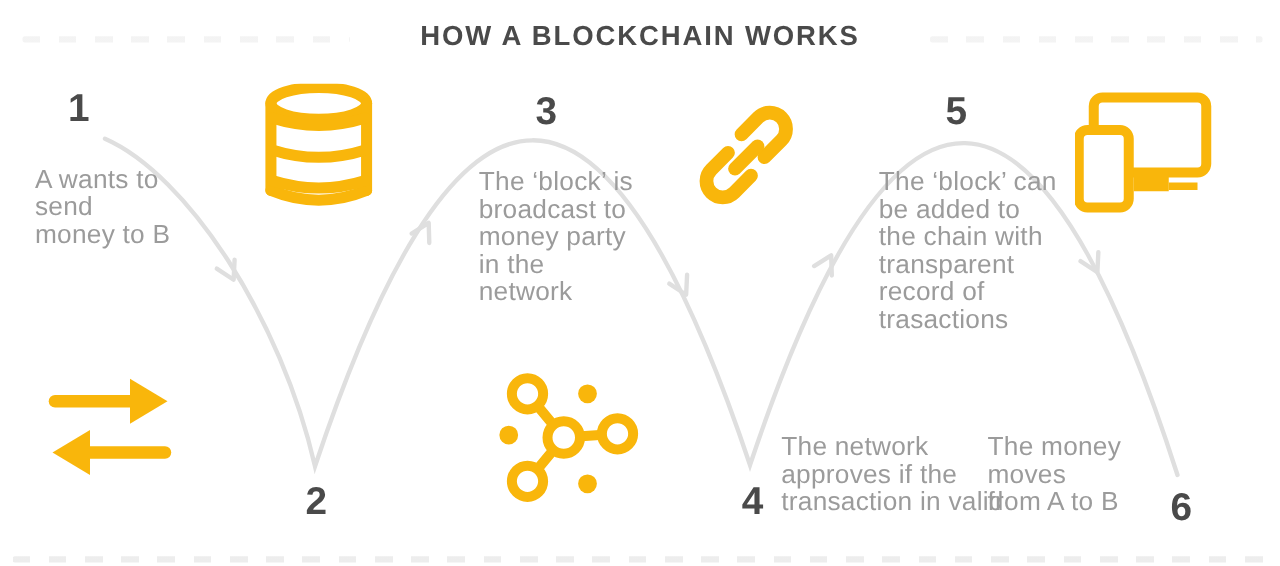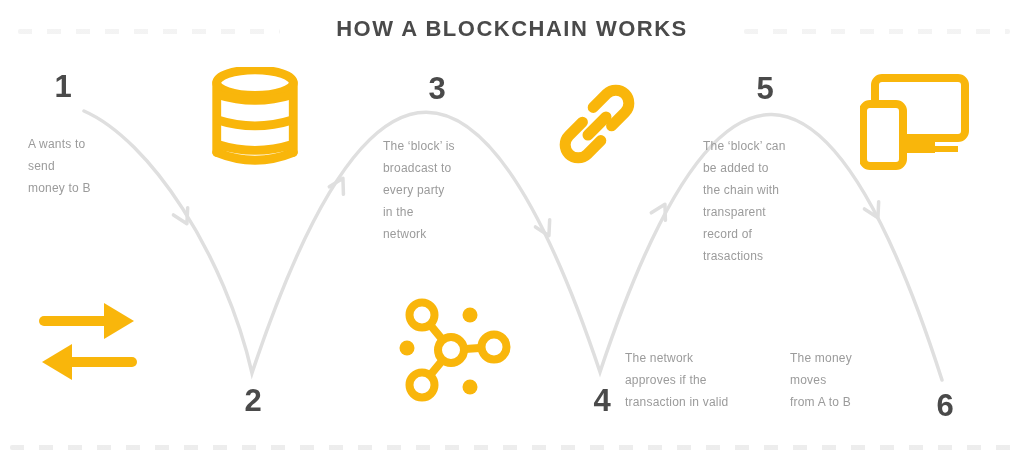--- a/index.html
+++ b/index.html
@@ -20,21 +20,21 @@
     position:absolute;width:36px;text-align:center;
     font-size:31px;font-weight:700;color:var(--heading);line-height:1;
   }
   .n1{left:45px;top:71px;}
   .n2{left:235px;top:385px;}
   .n3{left:419px;top:73px;}
   .n4{left:584px;top:385px;}
   .n5{left:747px;top:73px;}
   .n6{left:927px;top:390px;}
   .txt{
-    position:absolute;font-size:12px;line-height:22px;color:var(--body);
+    position:absolute;font-size:21px;line-height:22px;color:var(--body);
     white-space:pre-line;letter-spacing:.2px;
   }
   .t1{left:28px;top:133px;width:140px;}
   .t2{left:277px;top:347px;width:120px;}
   .t3{left:383px;top:135px;width:140px;}
   .t4{left:625px;top:347px;width:210px;}
   .t5{left:703px;top:135px;width:150px;}
   .t6{left:790px;top:347px;width:135px;}
   .icon{position:absolute;}
   .ic-db{left:205px;top:67px;width:100px;height:104px;}
@@ -84,21 +84,21 @@
   <div class="num n3">3</div>
   <div class="num n4">4</div>
   <div class="num n5">5</div>
   <div class="num n6">6</div>
 
   <div class="txt t1">A wants to
 send
 money to B</div>
   <div class="txt t3">The ‘block’ is
 broadcast to
-every party
+money party
 in the
 network</div>
   <div class="txt t5">The ‘block’ can
 be added to
 the chain with
 transparent
 record of
 trasactions</div>
   <div class="txt t4">The network
 approves if the

